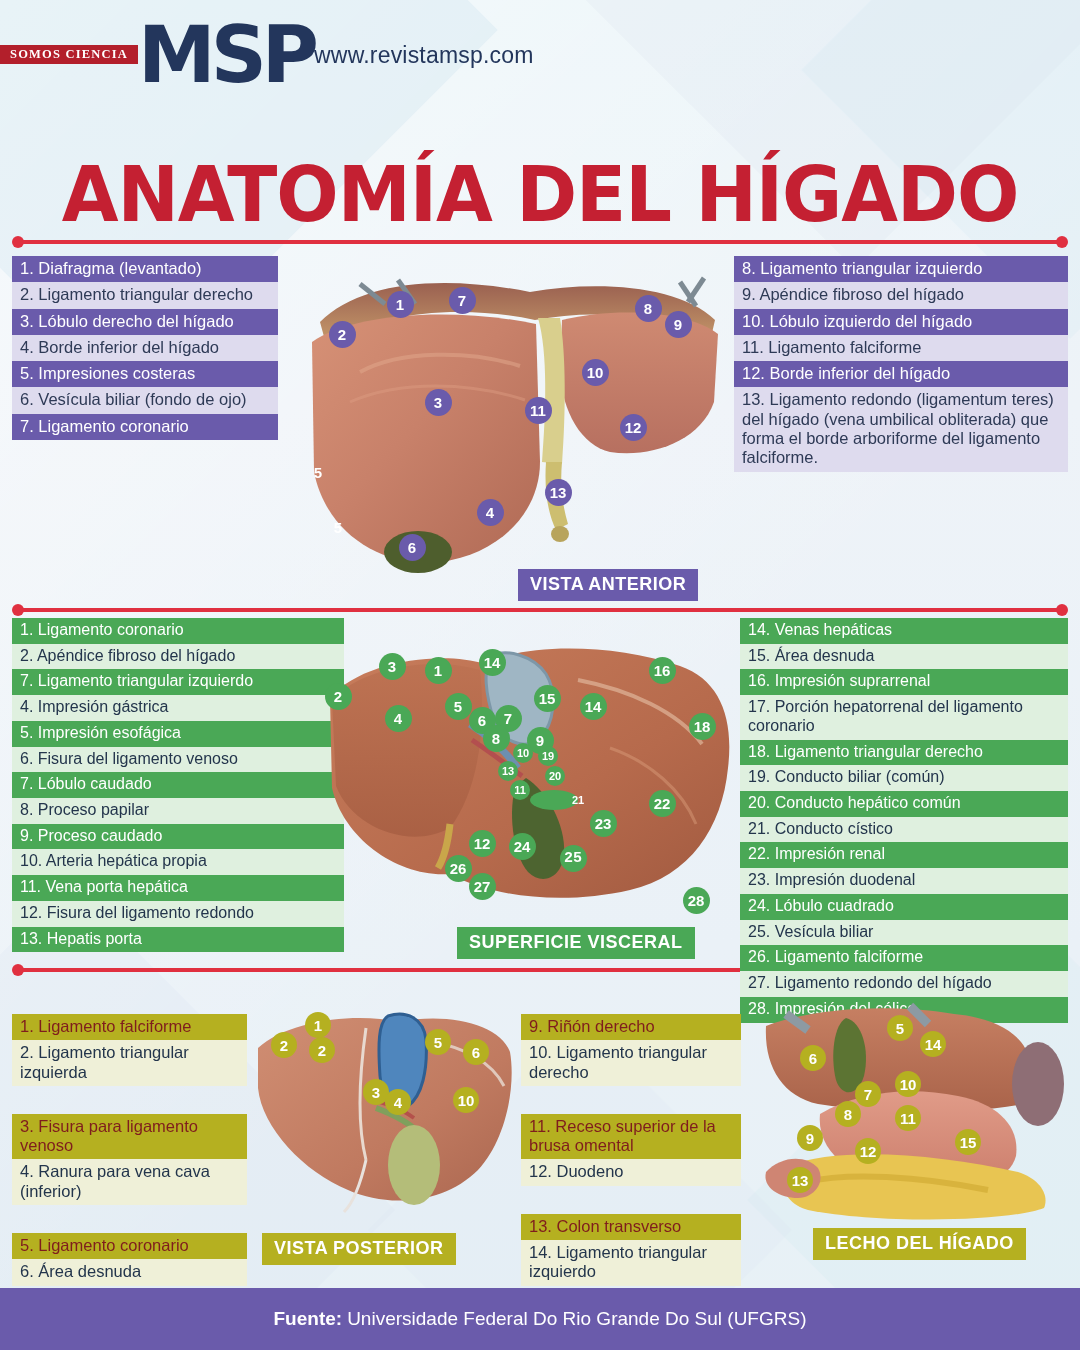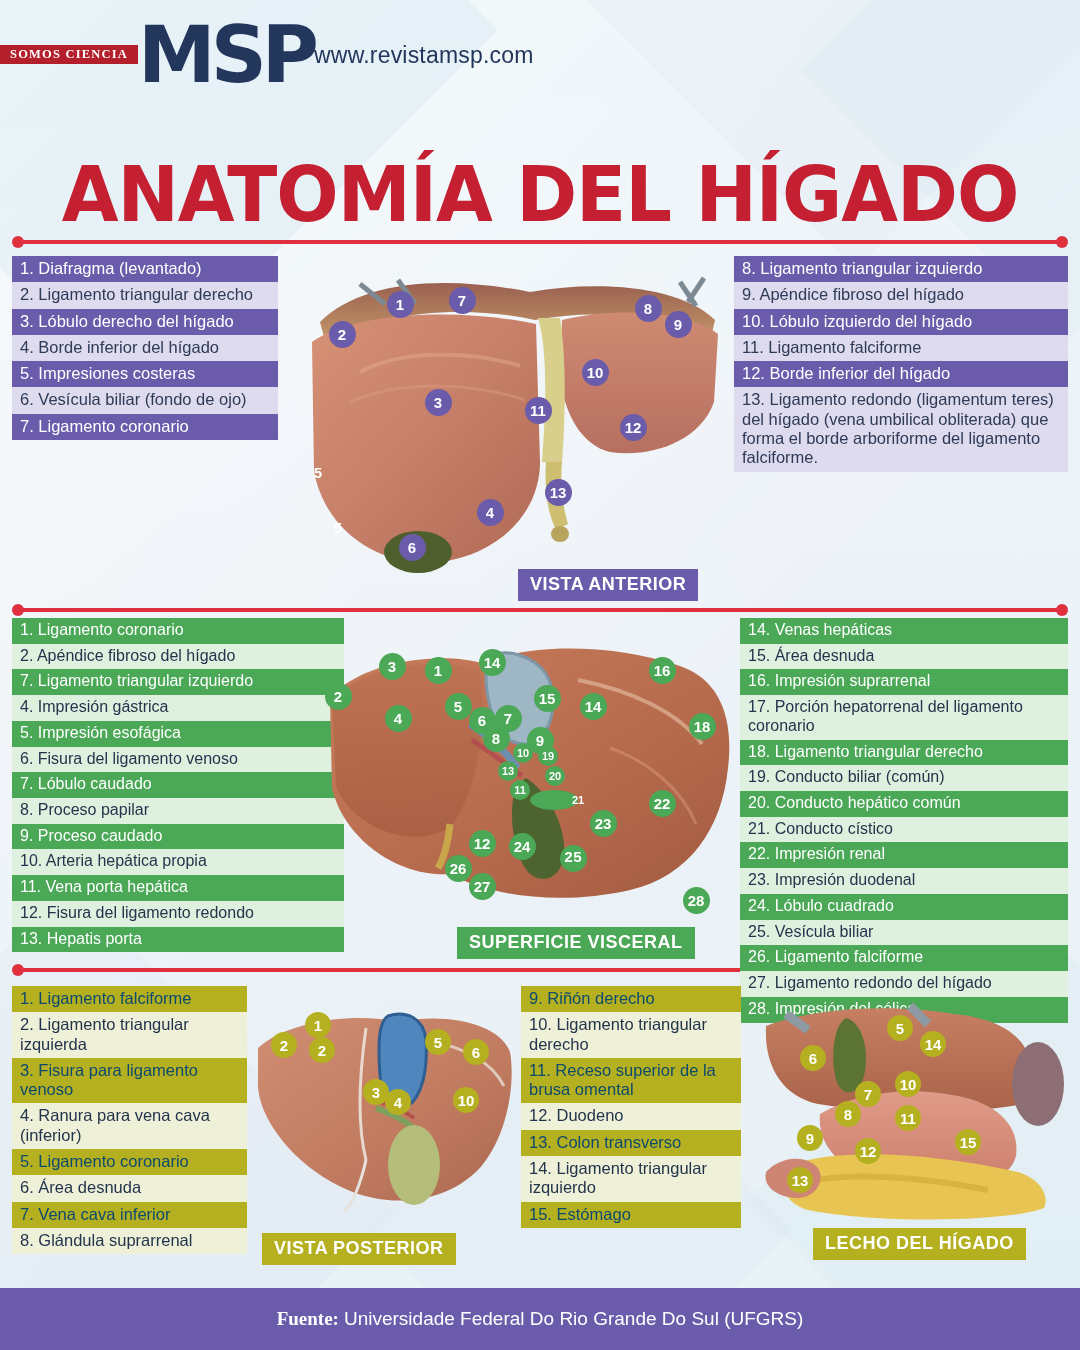--- a/index.html
+++ b/index.html
@@ -49,21 +49,21 @@
   
   .list{position:absolute;}
   .row{padding:3px 6px 4px 8px;line-height:1.17;box-sizing:border-box;}
   
   .t-purple .row.on{background:#6a5bab;color:#ffffff;}
   .t-purple .row.off{background:#dedbee;color:#2e3a56;}
   
   .t-green .row.on{background:#4aa856;color:#ffffff;}
   .t-green .row.off{background:#dff0df;color:#23354c;}
   
-  .t-olive .row.on{background:#b5b020;color:#0c4a6e;}
+  .t-olive .row.on{background:#b5b020;color:#7f1d1d;margin-top:28px;}
   .t-olive .row.off{background:#eff0d8;color:#23354c;}
 
   
   .chip{position:absolute;color:#fff;font-weight:bold;letter-spacing:.5px;padding:5px 12px 6px;}
   .chip.purple{background:#6a5bab;}
   .chip.green{background:#4aa856;}
   .chip.olive{background:#b5b020;}
 
   
   .fig{position:absolute;}
@@ -71,21 +71,21 @@
   .marker{position:absolute;border-radius:50%;display:flex;align-items:center;justify-content:center;
           color:#fff;font-weight:bold;box-sizing:border-box;}
   .marker.purple{background:#6a5bab;}
   .marker.green{background:#4aa856;}
   .marker.olive{background:#b5b020;}
   .marker.bare{background:transparent;}
 
   
   .footer{position:absolute;left:0;right:0;bottom:0;height:62px;background:#6a5bab;
           display:flex;align-items:center;justify-content:center;color:#fff;font-size:19px;}
-  .footer b{margin-right:5px;font-family:Liberation Serif, serif;}
+  .footer b{margin-right:5px;}
 </style>
 </head>
 <body>
 
 <div class="page">
 
   <div class="bgshape s1"></div>
   <div class="bgshape s2"></div>
   <div class="bgshape s3"></div>
   <div class="bgshape s4"></div>

